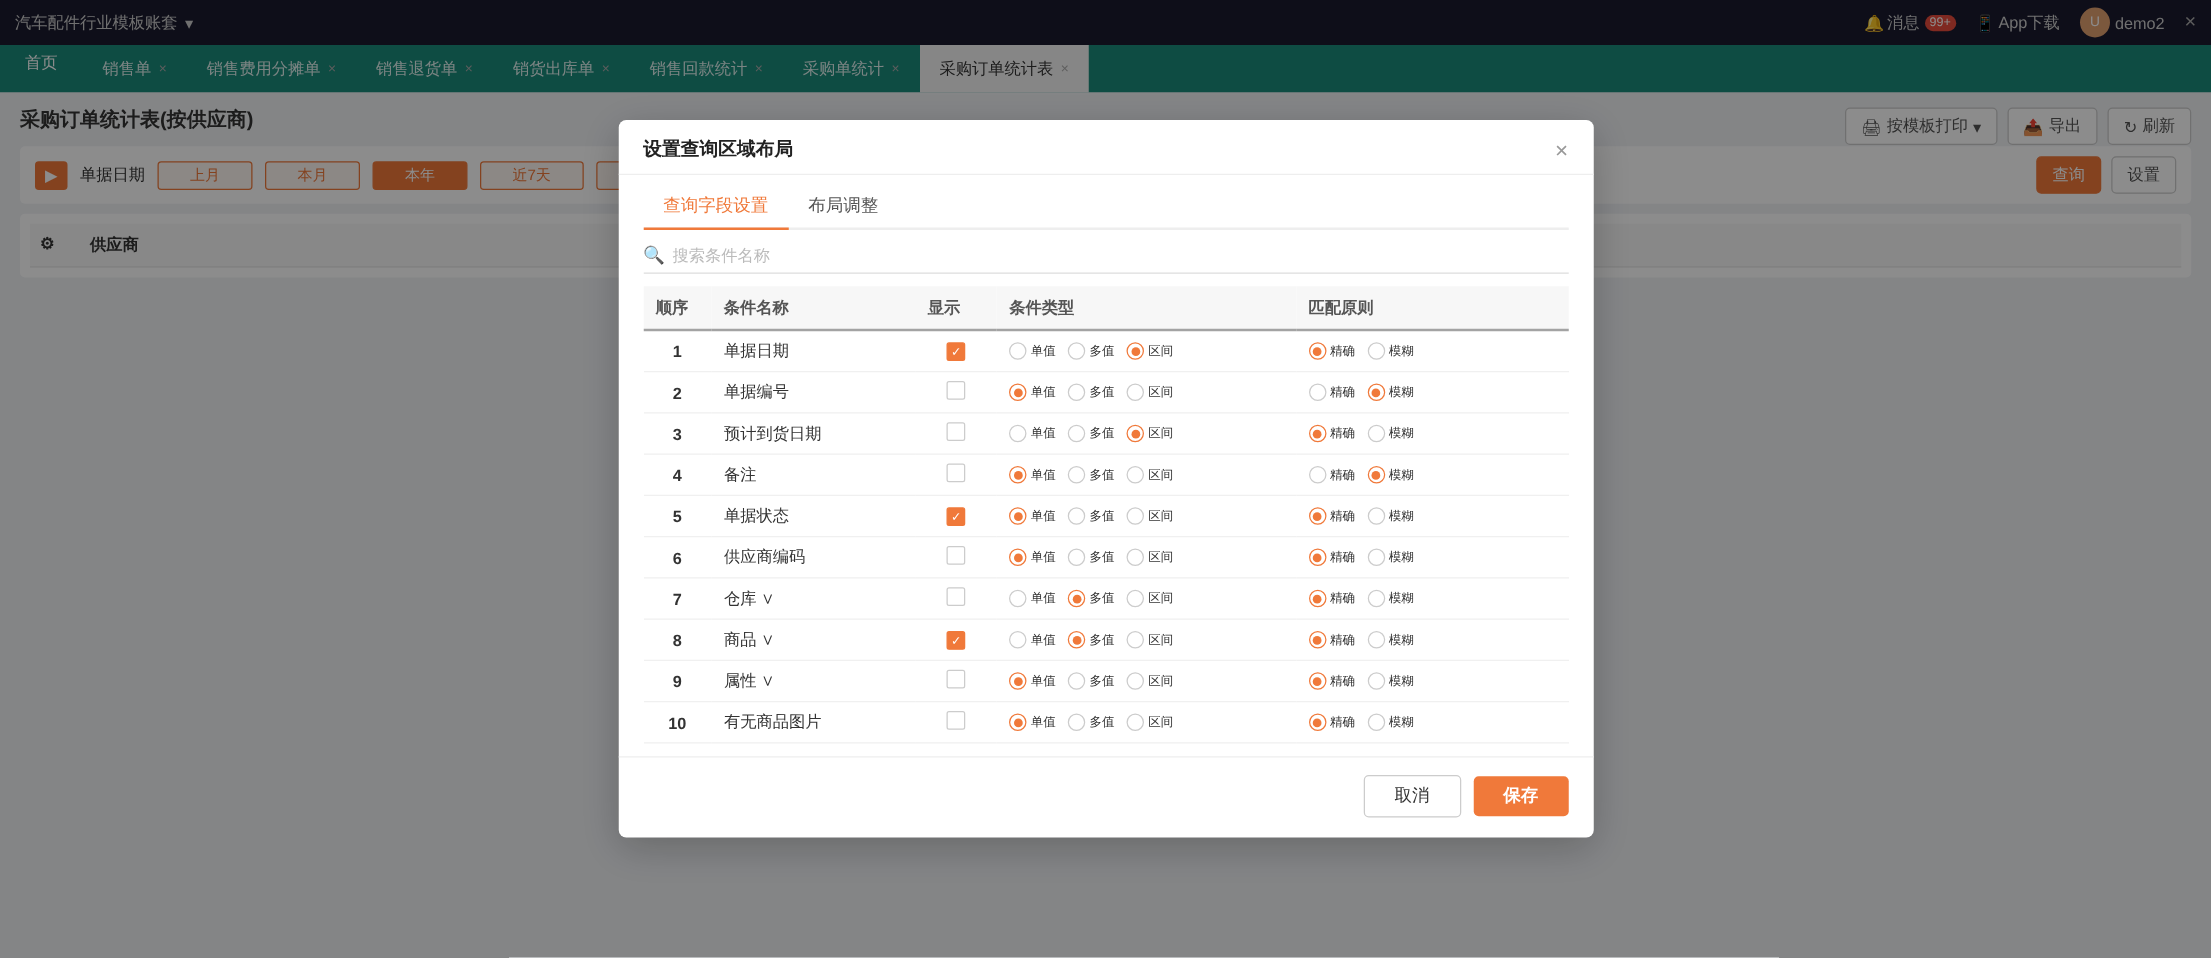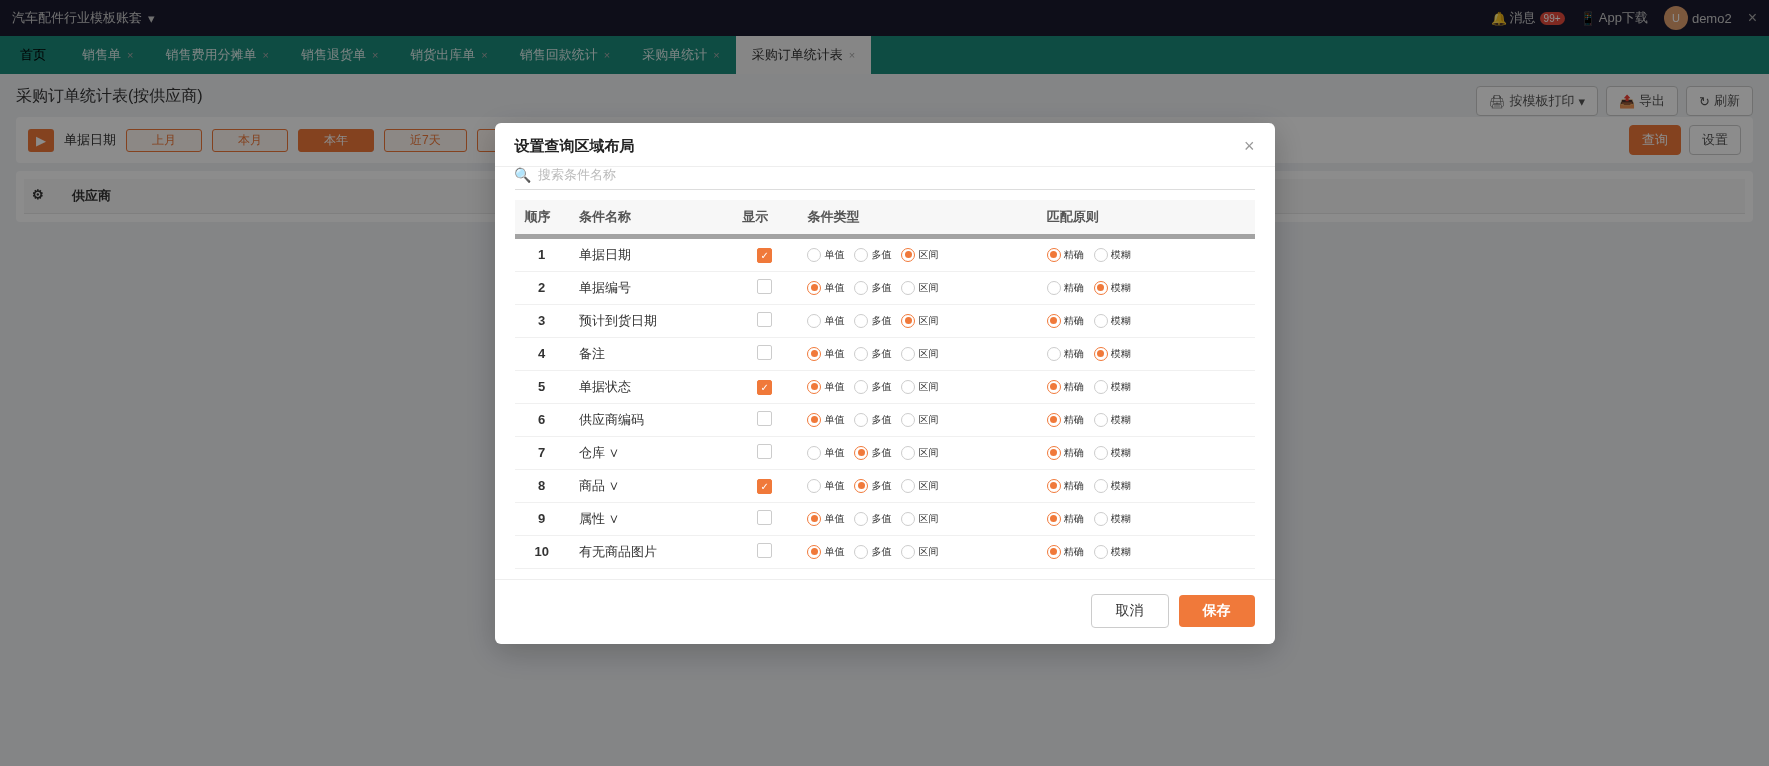--- a/index.html
+++ b/index.html
@@ -52,27 +52,27 @@
     }
     .tab-item .tab-close {
       margin-left: 6px;
       font-size: 11px;
       color: #aaa;
     }
     .tab-home {
       padding: 0 20px;
       height: 28px;
       display: flex;
-      align-items: center;
-      color: #000000;
+      align-items: flex-start;
+      color: #ffffff;
       cursor: pointer;
     }
     .page-title {
       font-size: 16px;
-      font-weight: normal;
+      font-weight: bold;
       color: #333;
       margin-bottom: 10px;
     }
     .toolbar-btn {
       padding: 5px 12px;
       border: 1px solid #ccc;
       background: #fff;
       border-radius: 4px;
       cursor: pointer;
       font-size: 13px;
@@ -233,21 +233,21 @@
       font-size: 13px;
     }
     .cond-table thead tr {
       background: #f7f7f7;
     }
     .cond-table thead th {
       padding: 8px 10px;
       text-align: left;
       color: #555;
       font-weight: 600;
-      border-bottom: 5px solid #a3a3a3;
+      border-bottom: 2px solid #a3a3a3;
     }
     .cond-table tbody tr {
       border-bottom: 1px solid #f0f0f0;
     }
     .cond-table tbody td {
       padding: 7px 10px;
       color: #333;
       vertical-align: middle;
     }
     .col-order { width: 50px; color: #f0793a; font-weight: bold; text-align: center; }
@@ -463,20 +463,28 @@
 <div class="overlay">
   <div class="dialog">
 
     <div class="dialog-header">
       <span class="dialog-title">设置查询区域布局</span>
       <span class="dialog-close">×</span>
     </div>
 
     <div class="dialog-body">
 
+      <div class="dialog-tabs">
+        <div class="dialog-tab active">
+          <span>查询字段设置</span>
+        </div>
+        <div class="dialog-tab">
+          <span>布局调整</span>
+        </div>
+      </div>
 
       <div class="search-box">
         <span class="search-icon">🔍</span>
         <input class="search-input" type="text" placeholder="搜索条件名称" style="">
       </div>
 
       <table class="cond-table">
         <thead>
           <tr>
             <th class="col-order">顺序</th>

